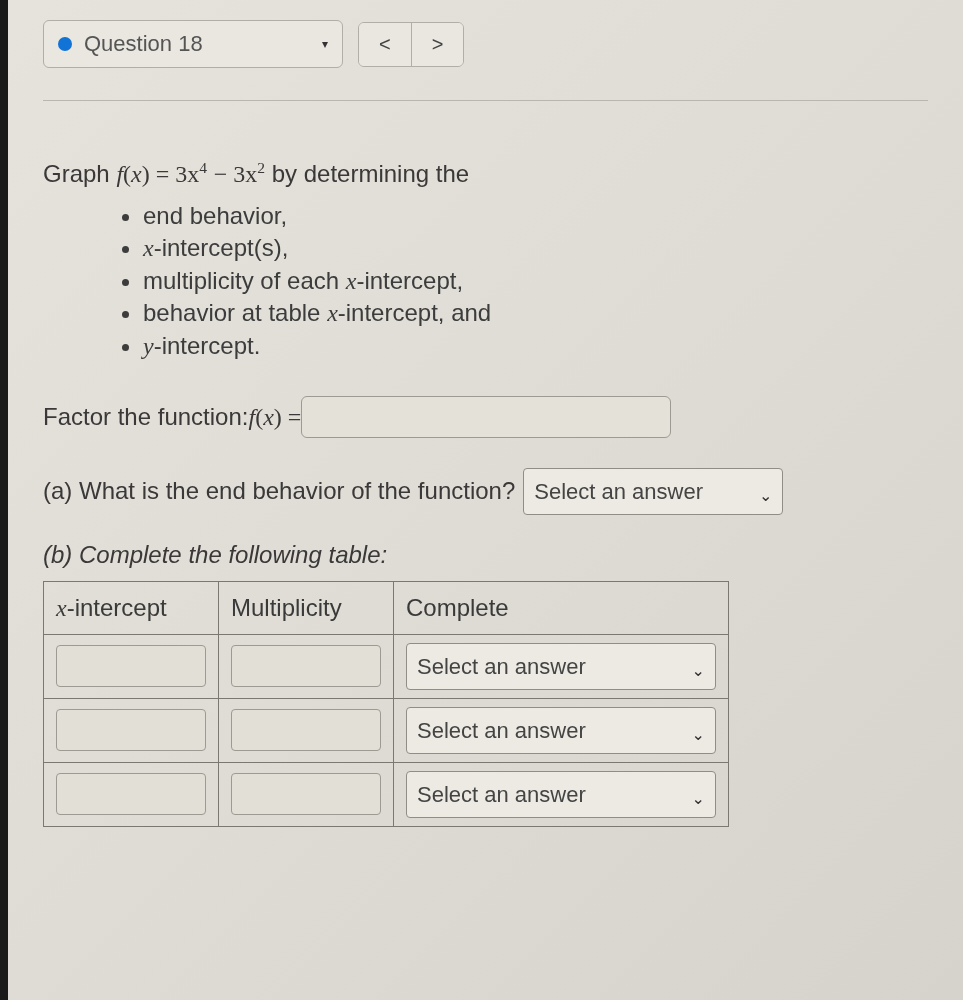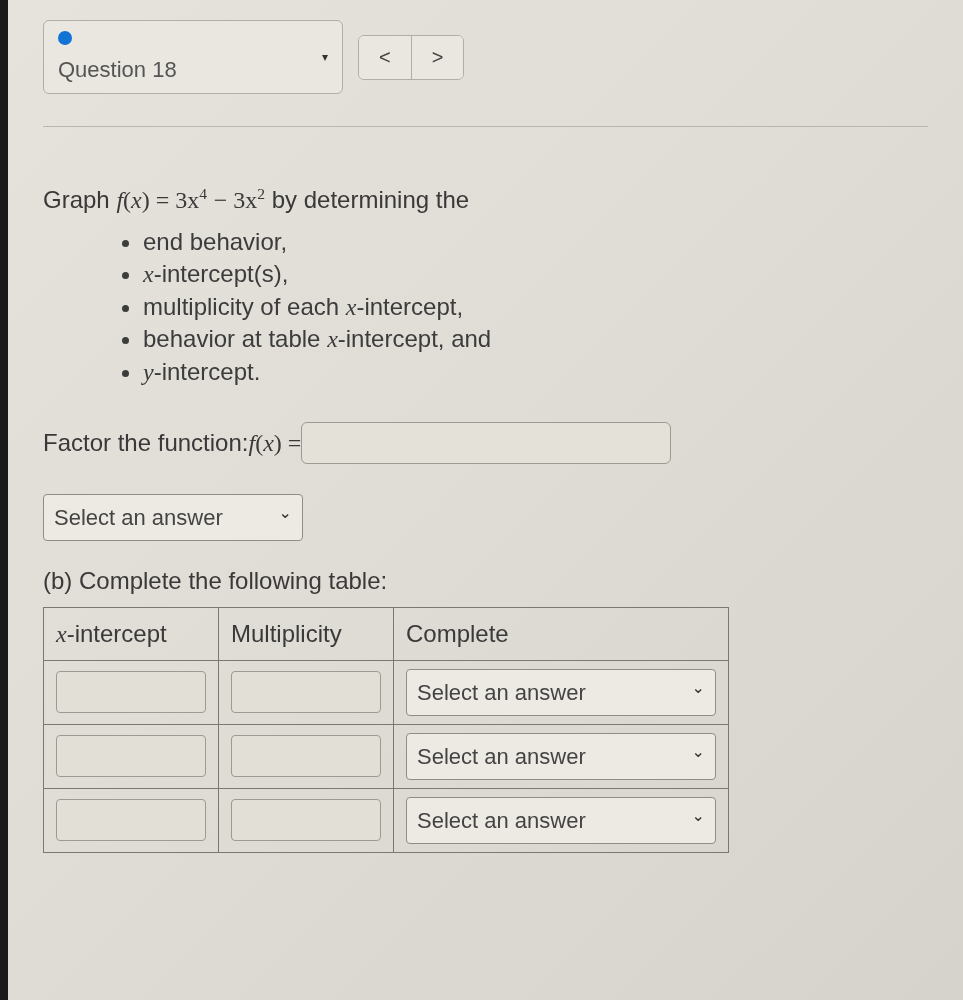--- a/index.html
+++ b/index.html
@@ -32,22 +32,22 @@
     border: 1px solid #b0aea6;
     border-radius: 6px;
     padding: 10px 14px;
     gap: 10px;
     cursor: pointer;
     min-width: 300px;
     justify-content: space-between;
   }
   .question-selector-left {
     display:flex;
+    align-items:center;
     gap:12px;
-    flex-direction:column;
   }
   .status-dot {
     width: 14px;
     height: 14px;
     border-radius: 50%;
     background: #1173d6;
     flex-shrink: 0;
   }
   .question-label {
     font-size: 22px;
@@ -107,21 +107,21 @@
   .factor-input { width: 370px; }
   .part-line {
     display: flex;
     align-items: center;
     gap: 8px;
     margin-bottom: 22px;
     flex-wrap: wrap;
   }
   .select-box {
     display: flex;
-    align-items: flex-start;
+    align-items: flex-end;
     justify-content: space-between;
     background: #eceae2;
     border: 1px solid #8f8d85;
     border-radius: 4px;
     padding: 6px 10px;
     font-size: 22px;
     color: #444;
     cursor: pointer;
     min-width: 260px;
   }
@@ -207,27 +207,28 @@
       </li>
     </ul>
 
     <div class="factor-line">
       <span>Factor the function: </span>
       <span class="math"><span class="math-var">f</span>(<span class="math-var">x</span>) =</span>
       <input class="text-input factor-input" value="" style="">
     </div>
 
     <div class="part-line">
+      <span>(a) What is the end behavior of the function?</span>
       <div class="select-box">
         <span>Select an answer</span>
         <span class="chev">⌄</span>
       </div>
     </div>
 
-    <div style="margin-bottom:8px;">(b) Complete the following table:</div>
+    <div style="margin-bottom:8px;font-style:italic;">(b) Complete the following table:</div>
 
     <table class="intercepts">
       <tbody>
           <tr>
         <th>
           <span class="math-var">x</span><span>-intercept</span>
         </th>
         <th>Multiplicity</th>
         <th>Complete</th>
       </tr>

